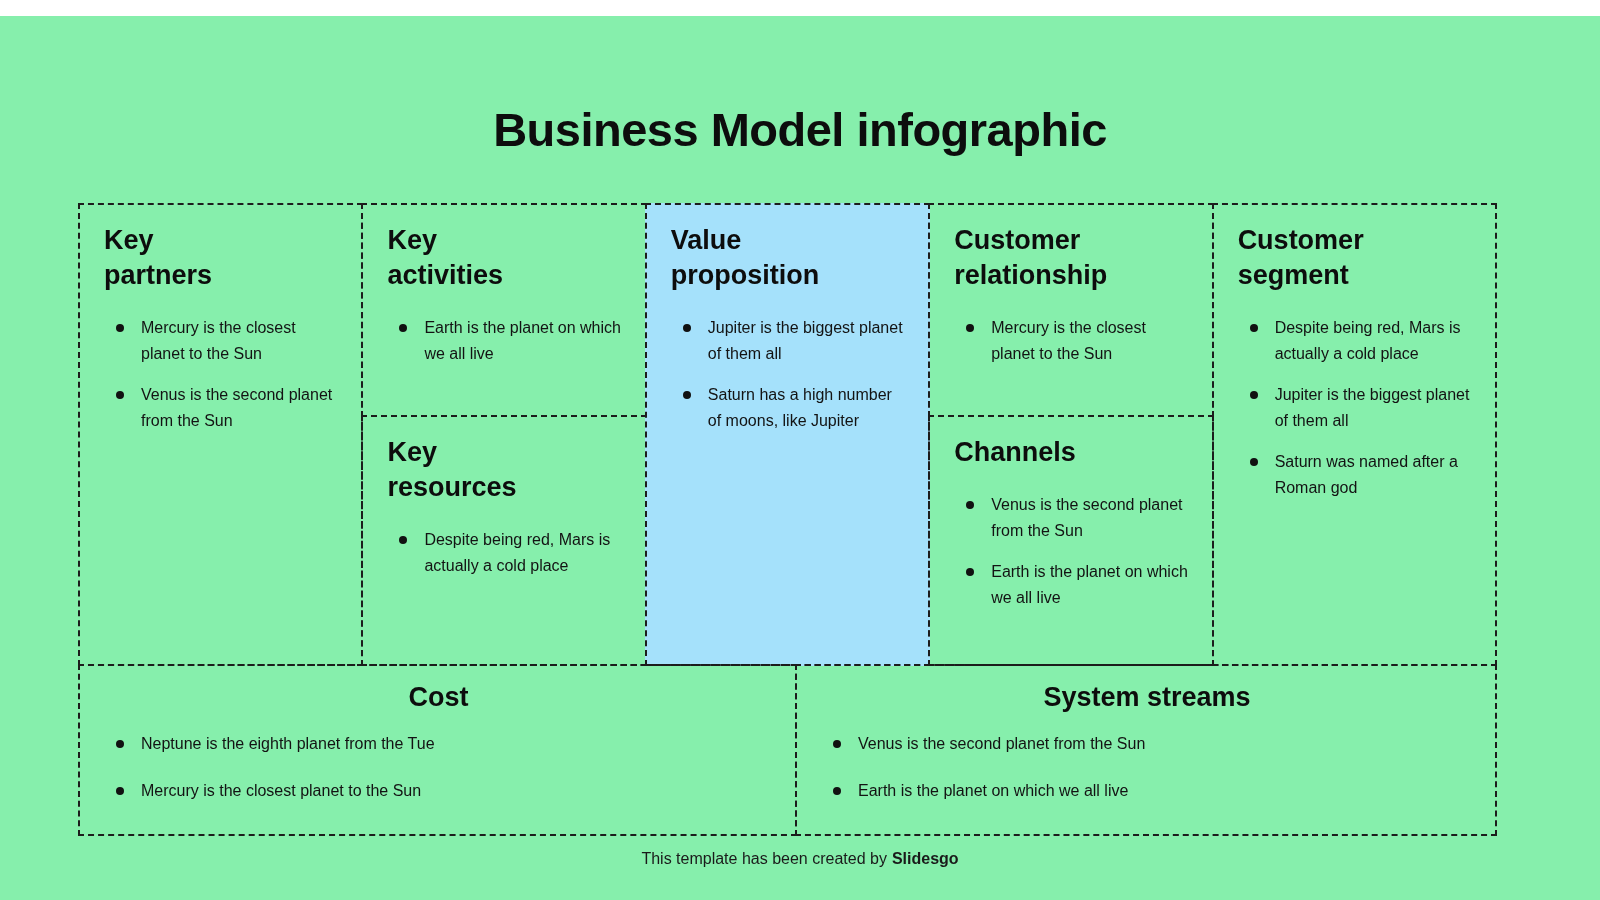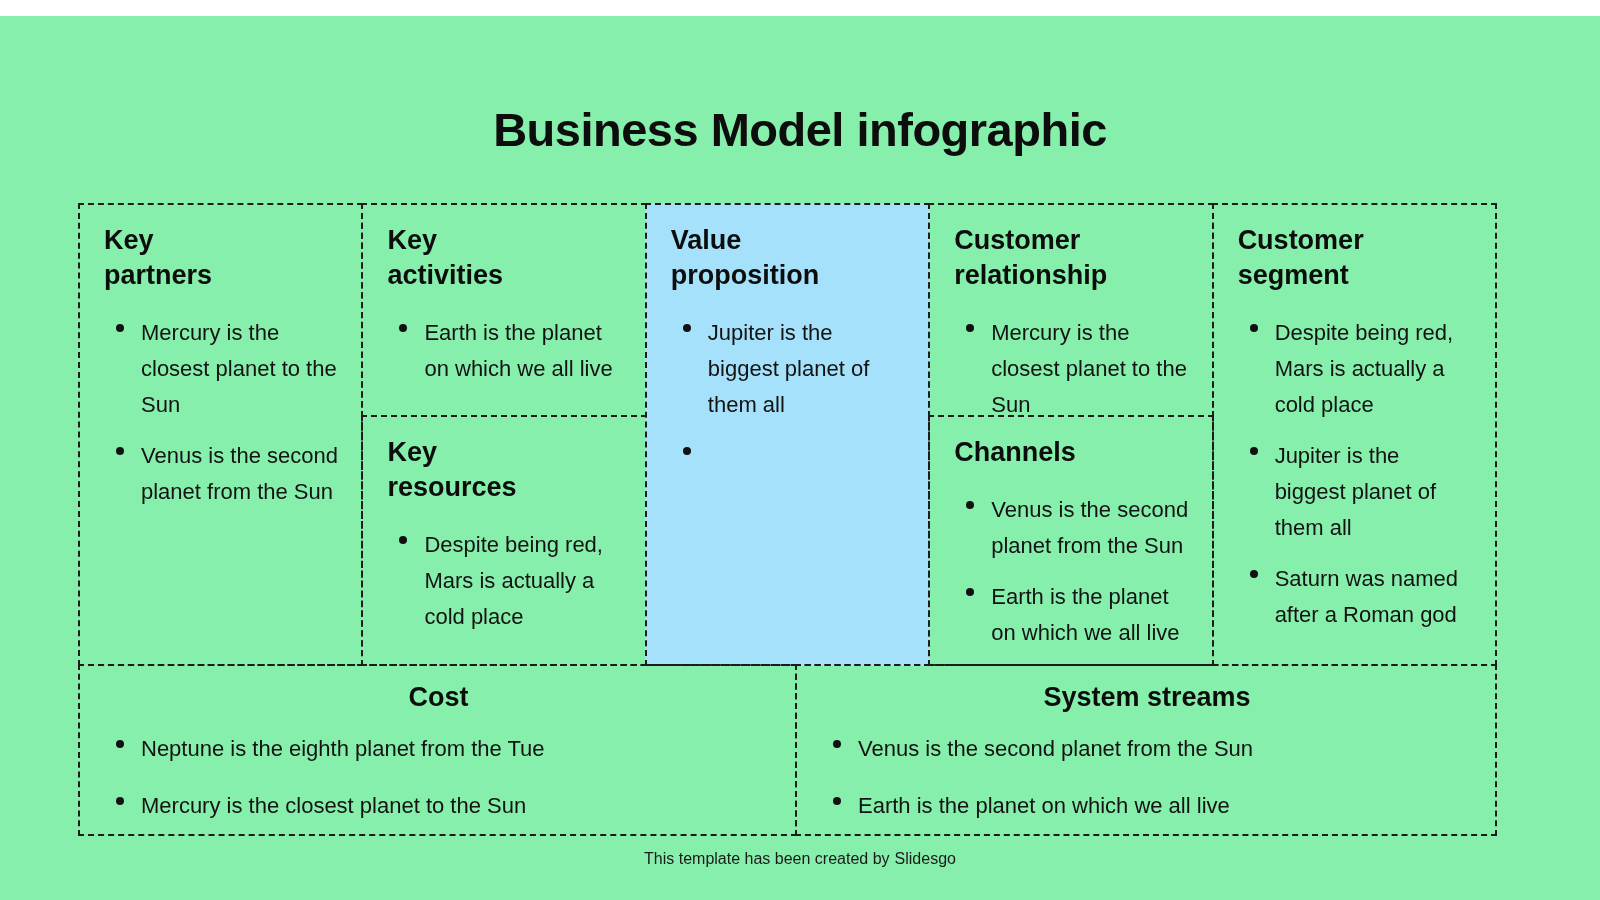--- a/index.html
+++ b/index.html
@@ -64,22 +64,22 @@
     padding-left: 12px;
   }
   .bullet-dot {
     flex: 0 0 auto;
     width: 8px; height: 8px;
     border-radius: 50%;
     background: #111;
     margin-top: 9px;
   }
   .bullet-text {
-    font-size: 22px;
-    line-height: 36px;
+    font-size: 16px;
+    line-height: 26px;
     color: var(--text);
   }
 
   .bottom-row {
     position: absolute;
     left: 78px; top: 648px;
     width: 1419px; height: 172px;
     display: flex;
     text-align: center;
   }
@@ -89,21 +89,21 @@
   .bottom-row h2 { margin-bottom: 16px; }
   .bottom-row .bullet-item { margin-bottom: 21px; }
 
   .footer {
     position: absolute;
     top: 834px; left: 0; width: 100%;
     text-align: center;
     font-size: 16px;
     color: #1a1a1a;
   }
-  .footer .brand { font-weight: normal; margin-left: 5px; }
+  .footer .brand { font-weight: bold; margin-left: 5px; }
 </style>
 </head>
 <body>
 
 <div class="slide">
 
   <h1 class="title">Business Model infographic</h1>
 
   <div class="grid">
 
@@ -151,20 +151,21 @@
       <section class="box highlight">
         <h2>Value
 proposition</h2>
         <ul class="bullets">
           <li class="bullet-item">
             <span class="bullet-dot"></span>
             <span class="bullet-text">Jupiter is the biggest planet of them all</span>
           </li>
           <li class="bullet-item">
             <span class="bullet-dot"></span>
+            <span class="bullet-text">Saturn has a high number of moons, like Jupiter</span>
           </li>
         </ul>
       </section>
     </div>
 
     <div class="col">
       <section class="box split-top">
         <h2>Customer
 relationship</h2>
         <ul class="bullets">

